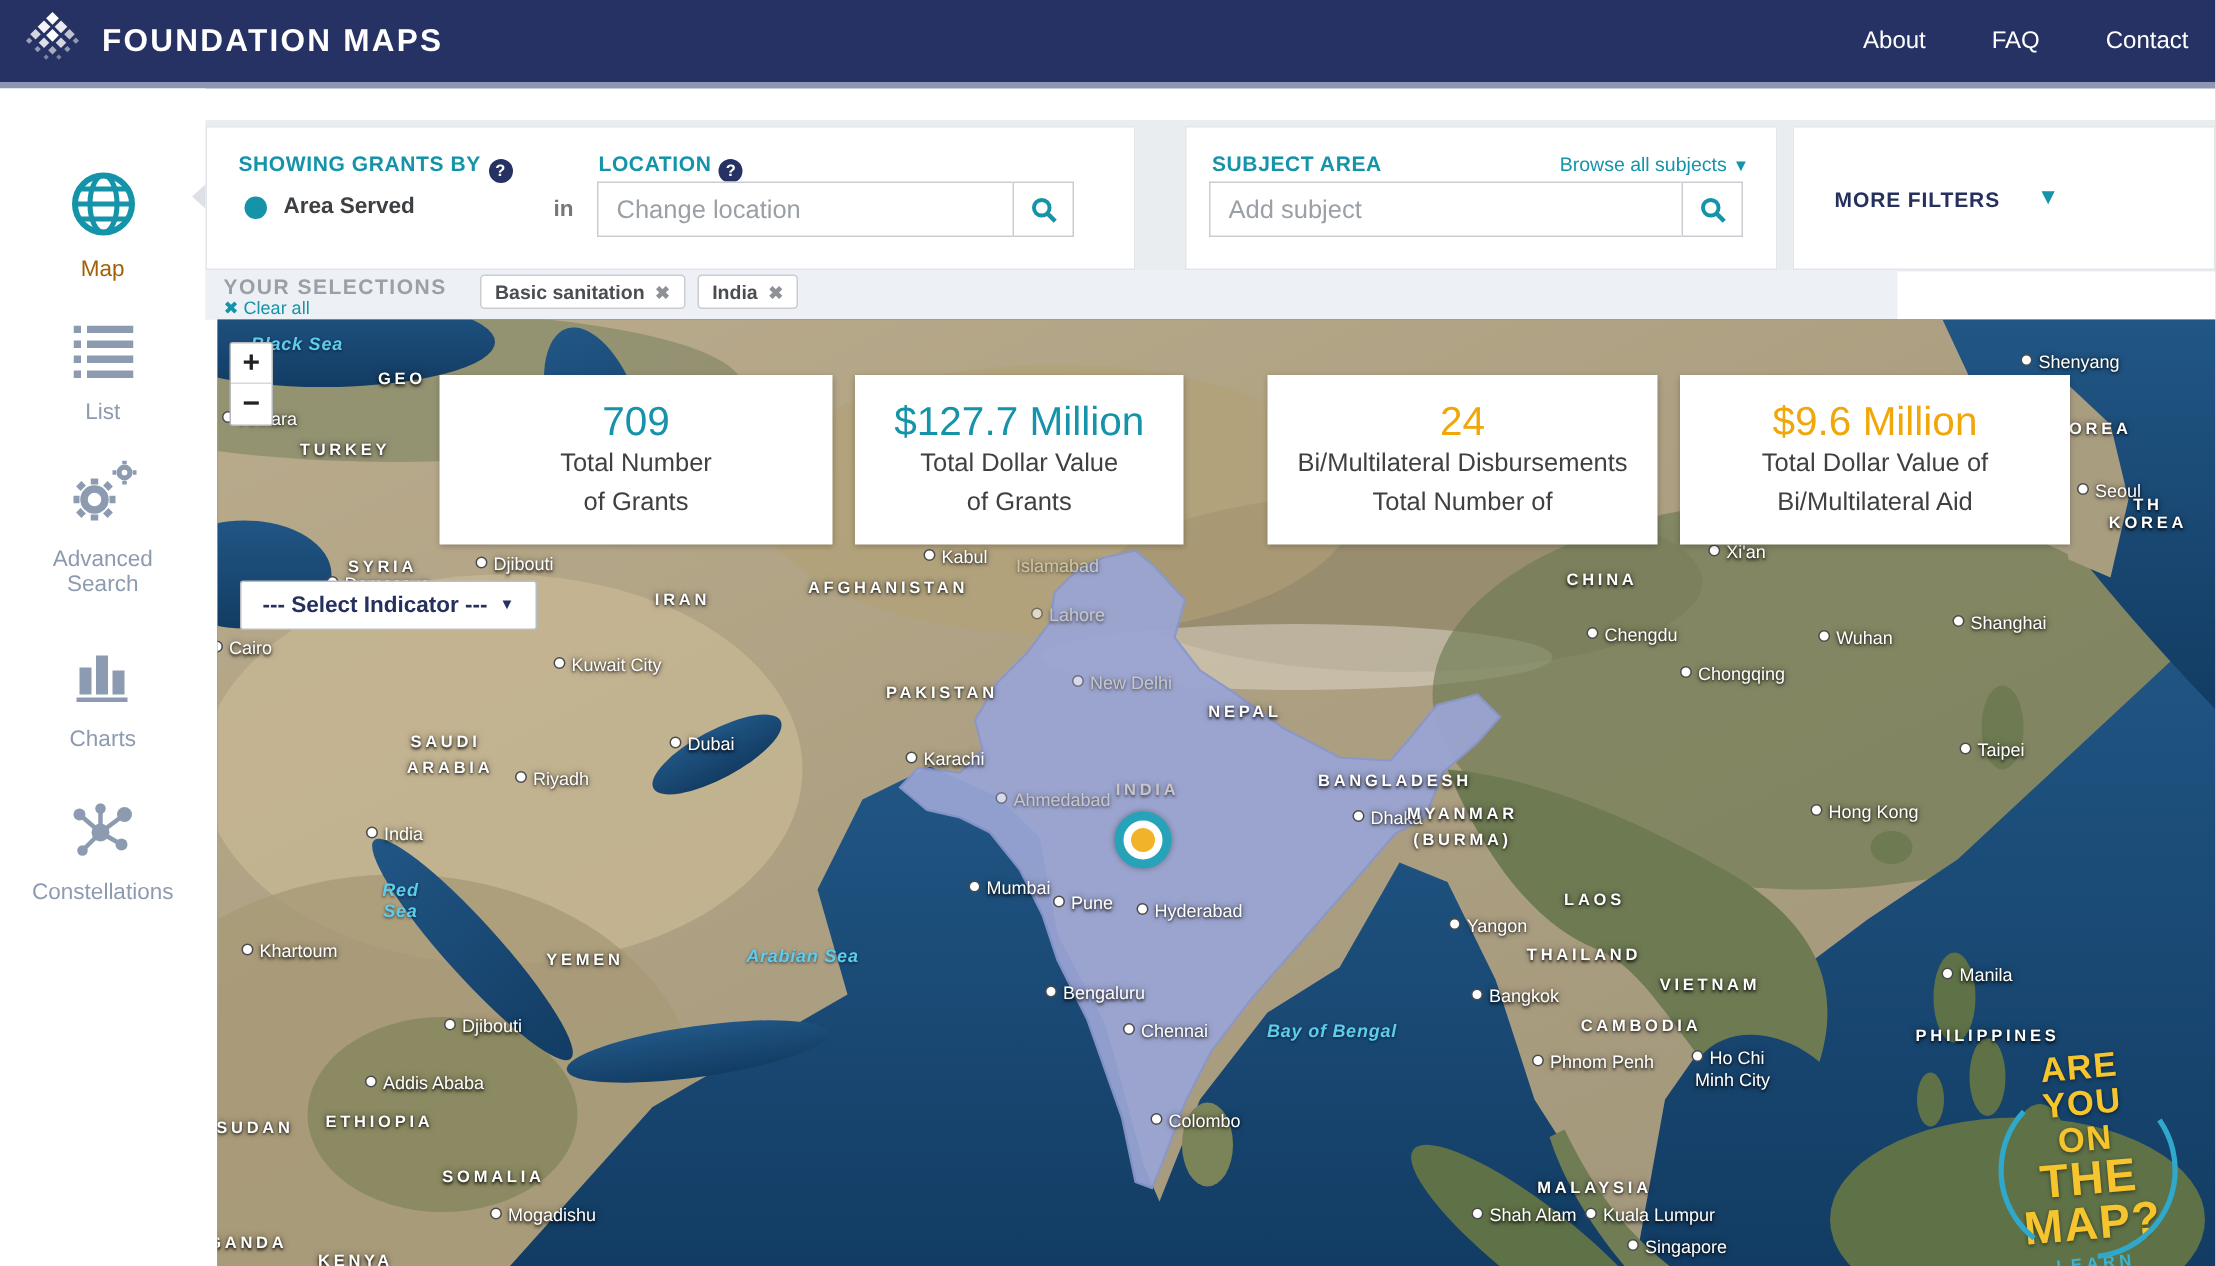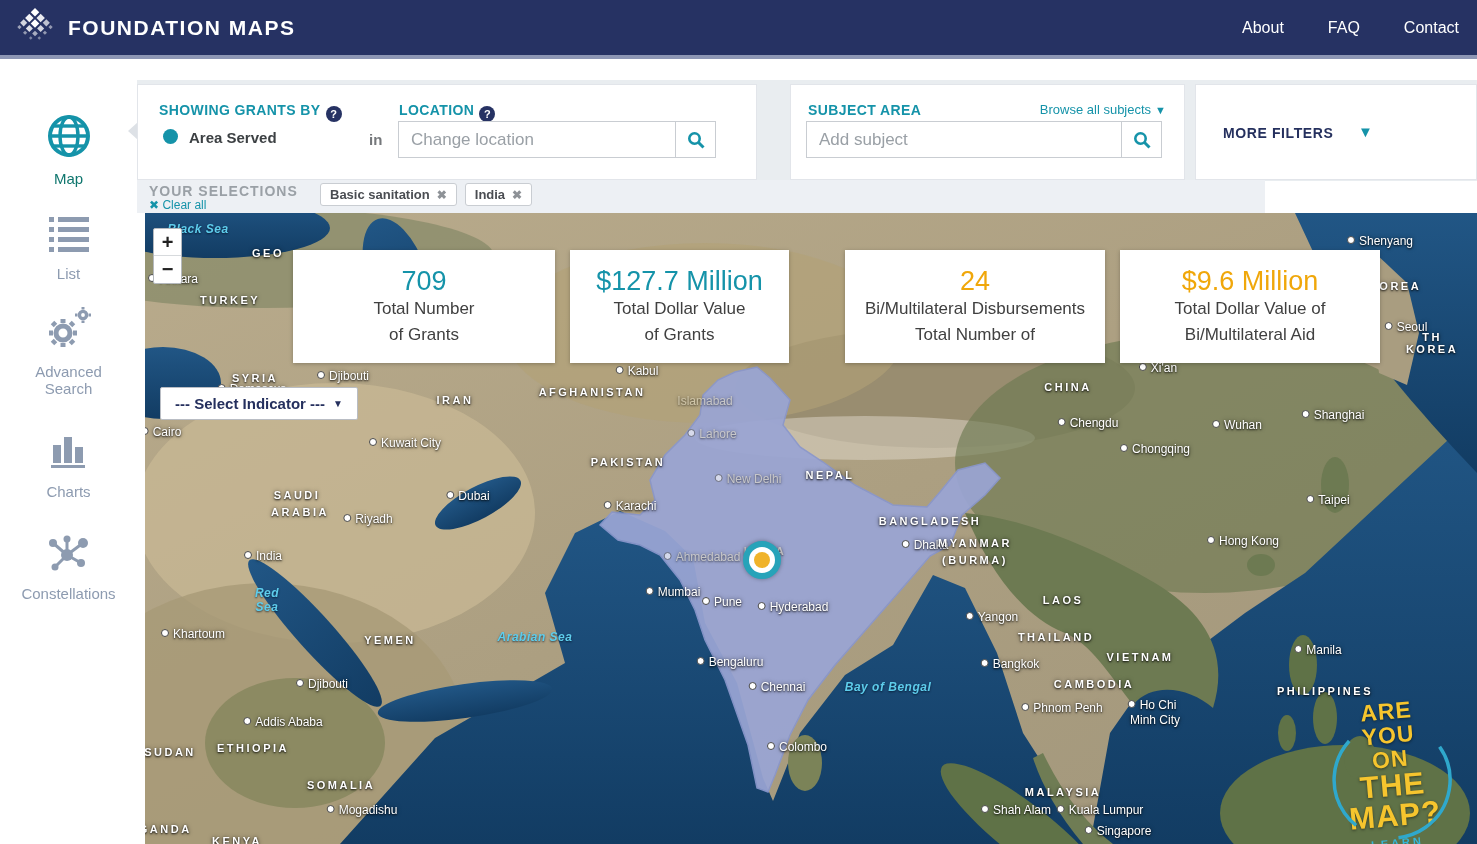--- a/index.html
+++ b/index.html
@@ -10,34 +10,34 @@
   .navbar-underline{position:absolute;left:0;top:55px;width:1477px;height:4px;background:#8d96b4;}
   .brand{display:flex;align-items:center;gap:12px;margin-left:14px;}
   .brand-text{color:#fff;font-size:21px;font-weight:600;letter-spacing:1.5px;}
   .nav-links{margin-left:auto;margin-right:18px;display:flex;gap:44px;}
   .nav-link{color:#fff;font-size:16px;text-decoration:none;cursor:pointer;}
 
   
   .sidebar{position:absolute;left:0;top:59px;width:137px;height:785px;background:#fff;}
   .side-item{position:absolute;left:0;width:137px;text-align:center;cursor:pointer;color:#8d9bb0;}
   .side-item .lbl{display:block;margin-top:8px;font-size:15px;color:#8d9bb0;}
-  .side-item.active .lbl{color:#0f766e;}
+  .side-item.active .lbl{color:#a16207;}
   .side-arrow{position:absolute;left:128px;top:122px;width:0;height:0;border-top:9px solid transparent;border-bottom:9px solid transparent;border-right:10px solid #dde1e6;}
 
   
   .filter-backing{position:absolute;left:137px;top:80px;width:1340px;height:133px;background:#e9edf0;}
   .panel{position:absolute;background:#fff;border:1px solid #e2e5ea;box-sizing:border-box;}
   .panel-a{left:137px;top:84px;width:620px;height:96px;}
   .panel-b{left:790px;top:84px;width:395px;height:96px;}
   .panel-c{left:1195px;top:84px;width:282px;height:96px;}
   .panel-spacer{left:1263px;top:181px;width:214px;height:32px;border:none;}
   .sec-label{font-size:14px;font-weight:bold;color:#1593a9;letter-spacing:.4px;}
   .help-icon{display:inline-block;width:16px;height:16px;border-radius:50%;background:#263263;color:#fff;font-size:11px;font-weight:bold;text-align:center;line-height:16px;margin-left:5px;vertical-align:-3px;cursor:pointer;}
   .grants-by{position:absolute;left:21px;top:16px;}
-  .radio-row{position:absolute;left:25px;top:44px;display:flex;align-items:flex-start;gap:11px;}
+  .radio-row{position:absolute;left:25px;top:44px;display:flex;align-items:flex-end;gap:11px;}
   .radio-dot{width:15px;height:15px;border-radius:50%;background:#1593a9;cursor:pointer;}
   .radio-label{font-size:15px;font-weight:bold;color:#3c4043;}
   .in-word{position:absolute;left:231px;top:46px;font-size:15px;font-weight:bold;color:#75787b;}
   .loc-label{position:absolute;left:261px;top:16px;}
   .input-group{position:absolute;display:flex;}
   .loc-group{left:260px;top:36px;}
   .subj-group{left:15px;top:36px;}
   .flt-input{height:35px;border:1px solid #c9cdd2;border-right:none;padding:0 12px;font-size:17px;color:#3c4043;outline:none;font-family:"Liberation Sans",sans-serif;}
   .flt-input::placeholder{color:#9aa0a6;}
   .loc-input{width:252px;}
@@ -56,21 +56,21 @@
   .tags{position:absolute;left:183px;top:3px;display:flex;gap:8px;}
   .tag{background:#fff;border:1px solid #c9cdd2;border-radius:3px;padding:3px 9px;font-size:13px;font-weight:bold;color:#4a4d52;display:flex;align-items:center;gap:7px;cursor:pointer;}
   .tag-x{color:#8e9297;font-size:12px;cursor:pointer;}
 
   
   .map{position:absolute;left:145px;top:213px;width:1332px;height:631px;overflow:hidden;background:#1c4e7c;}
   .map svg.base{position:absolute;left:0;top:0;}
   .map-label{position:absolute;transform:translate(-50%,-50%);font-size:12px;color:#fff;white-space:pre-line;text-align:center;text-shadow:0 1px 2px rgba(0,0,0,.85),0 0 4px rgba(0,0,0,.55);pointer-events:none;}
   .map-label.country{font-weight:bold;font-size:11px;letter-spacing:2.5px;}
   .map-label.sea{color:#5ecdec;font-style:italic;font-weight:bold;letter-spacing:.5px;text-shadow:0 1px 2px rgba(0,15,35,.7);}
-  .map-label.dim{opacity:.6;color:#e4ddc6;margin-top:24px;}
+  .map-label.dim{opacity:.6;color:#e4ddc6;}
   .map-label .dot{display:none;width:6px;height:6px;background:#fff;border:1px solid #4a4a4a;border-radius:50%;margin-right:4px;vertical-align:1px;}
   .map-label.city .dot{display:inline-block;}
 
   .zoom-ctrl{position:absolute;left:8px;top:15px;width:27px;background:#fff;border:1px solid #b5b9be;border-radius:2px;}
   .zoom-btn{width:27px;height:27px;line-height:27px;text-align:center;font-size:20px;font-weight:bold;color:#222;cursor:pointer;box-sizing:border-box;}
   .zoom-btn.in{border-bottom:1px solid #d7dadd;}
 
   .indicator-dd{position:absolute;left:15px;top:174px;width:196px;height:31px;background:#fff;border:1px solid #b9bdc4;border-radius:2px;display:flex;align-items:center;justify-content:center;gap:8px;font-size:15px;font-weight:bold;color:#25305e;cursor:pointer;}
   .indicator-dd .caret{font-size:10px;color:#25305e;}
 
@@ -376,21 +376,21 @@
         <span class="map-label sea" style="left: 122px; top: 387px;"><span>Red
 Sea</span></span>
         <span class="map-label sea" style="left: 390px; top: 424px;"><span>Arabian Sea</span></span>
         <span class="map-label sea" style="left: 743px; top: 474px;"><span>Bay of Bengal</span></span>
         <span class="map-label country" style="left: 245px; top: 427px;"><span>YEMEN</span></span>
         <span class="map-label city" style="left: 48px; top: 421px;"><span class="dot"></span><span>Khartoum</span></span>
         <span class="map-label city" style="left: 177px; top: 471px;"><span class="dot"></span><span>Djibouti</span></span>
         <span class="map-label city" style="left: 138px; top: 509px;"><span class="dot"></span><span>Addis Ababa</span></span>
         <span class="map-label country" style="left: 25px; top: 539px;"><span>SUDAN</span></span>
         <span class="map-label country" style="left: 108px; top: 535px;"><span>ETHIOPIA</span></span>
-        <span class="map-label country" style="left: 196px; top: 572px;"><span>SOMALIA</span></span>
+        <span class="map-label country" style="left: 184px; top: 572px;"><span>SOMALIA</span></span>
         <span class="map-label city" style="left: 217px; top: 597px;"><span class="dot"></span><span>Mogadishu</span></span>
         <span class="map-label country" style="left: 15px; top: 616px;"><span>UGANDA</span></span>
         <span class="map-label country" style="left: 92px; top: 628px;"><span>KENYA</span></span>
         <span class="map-label city" style="left: 847px; top: 404px;"><span class="dot"></span><span>Yangon</span></span>
         <span class="map-label country" style="left: 918px; top: 387px;"><span>LAOS</span></span>
         <span class="map-label country" style="left: 911px; top: 424px;"><span>THAILAND</span></span>
         <span class="map-label city" style="left: 865px; top: 451px;"><span class="dot"></span><span>Bangkok</span></span>
         <span class="map-label country" style="left: 995px; top: 444px;"><span>VIETNAM</span></span>
         <span class="map-label country" style="left: 949px; top: 471px;"><span>CAMBODIA</span></span>
         <span class="map-label city" style="left: 917px; top: 495px;"><span class="dot"></span><span>Phnom Penh</span></span>

